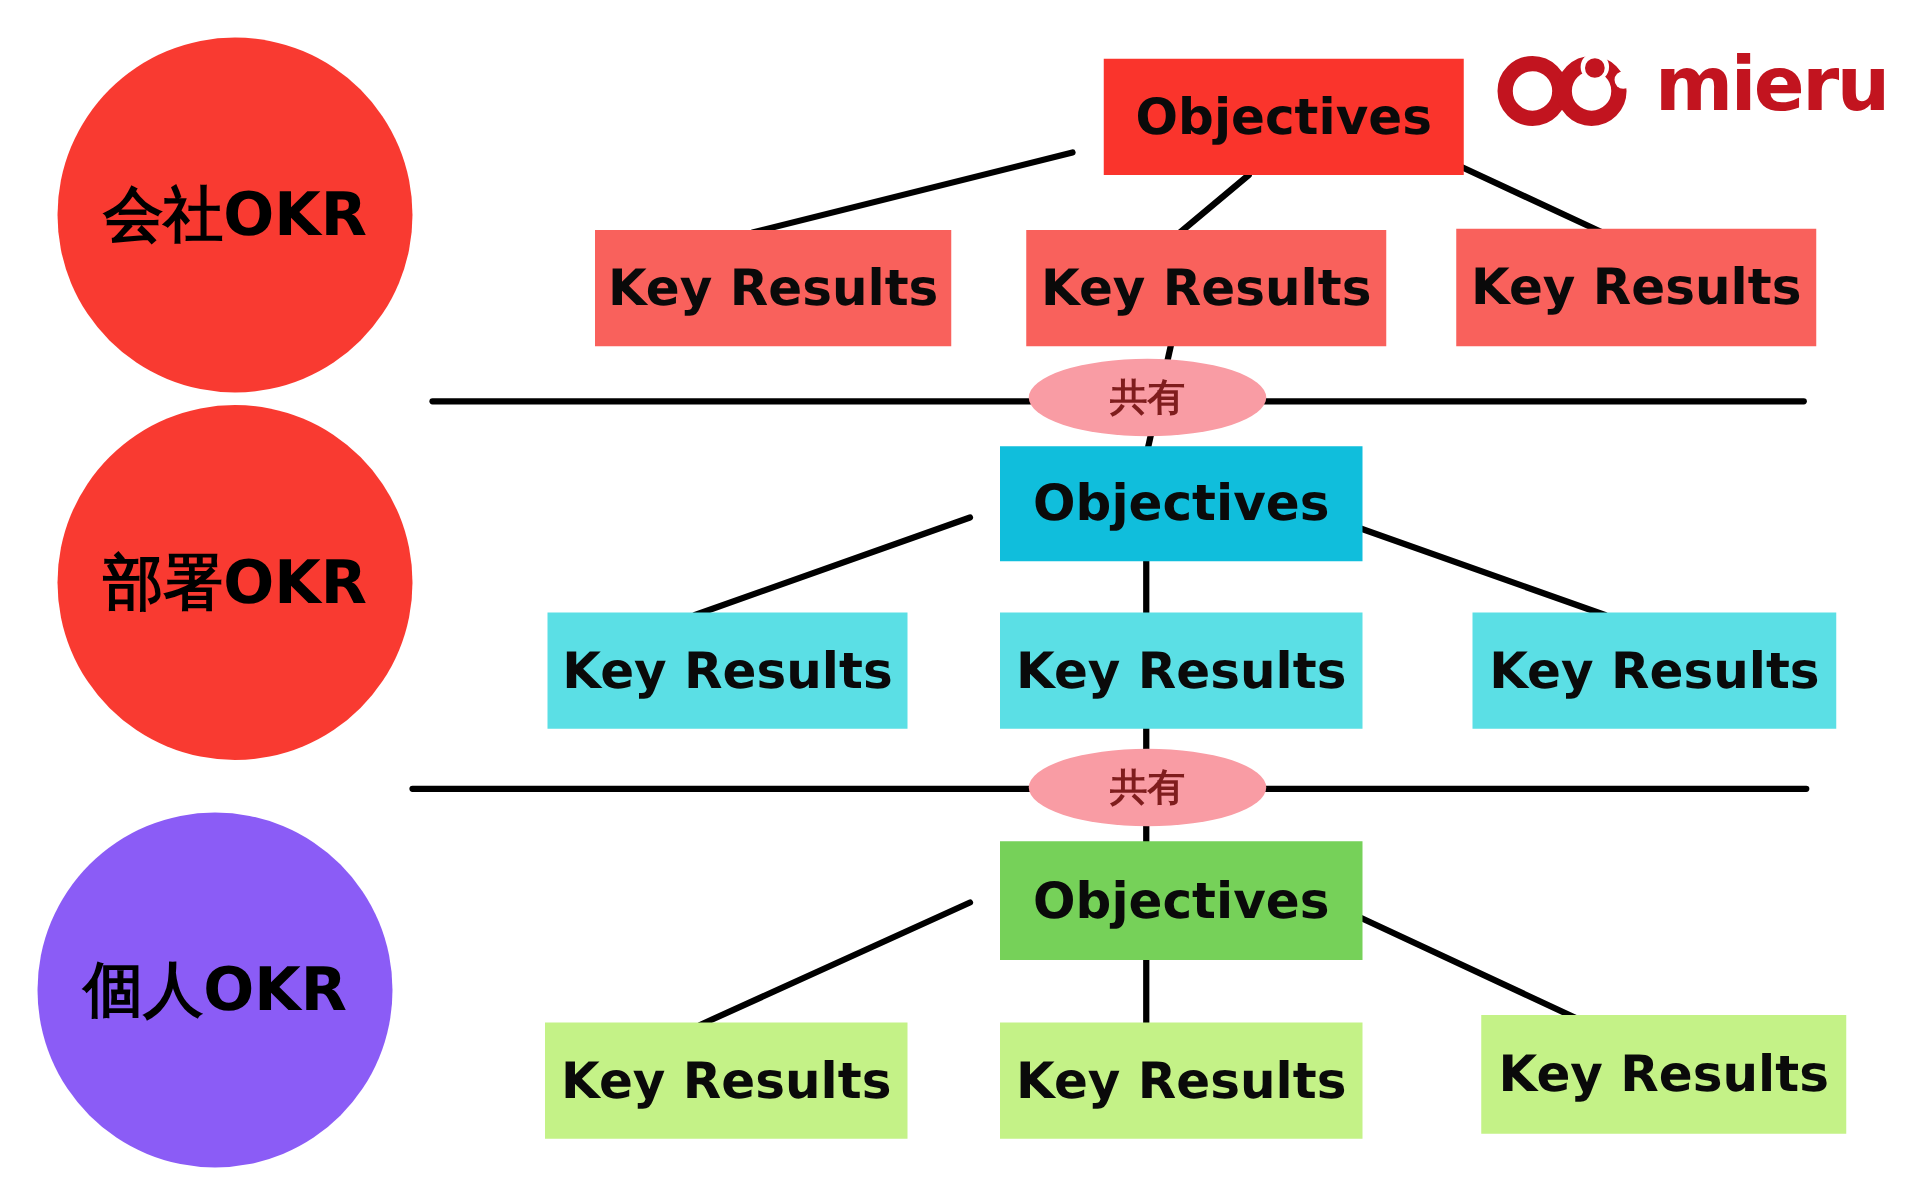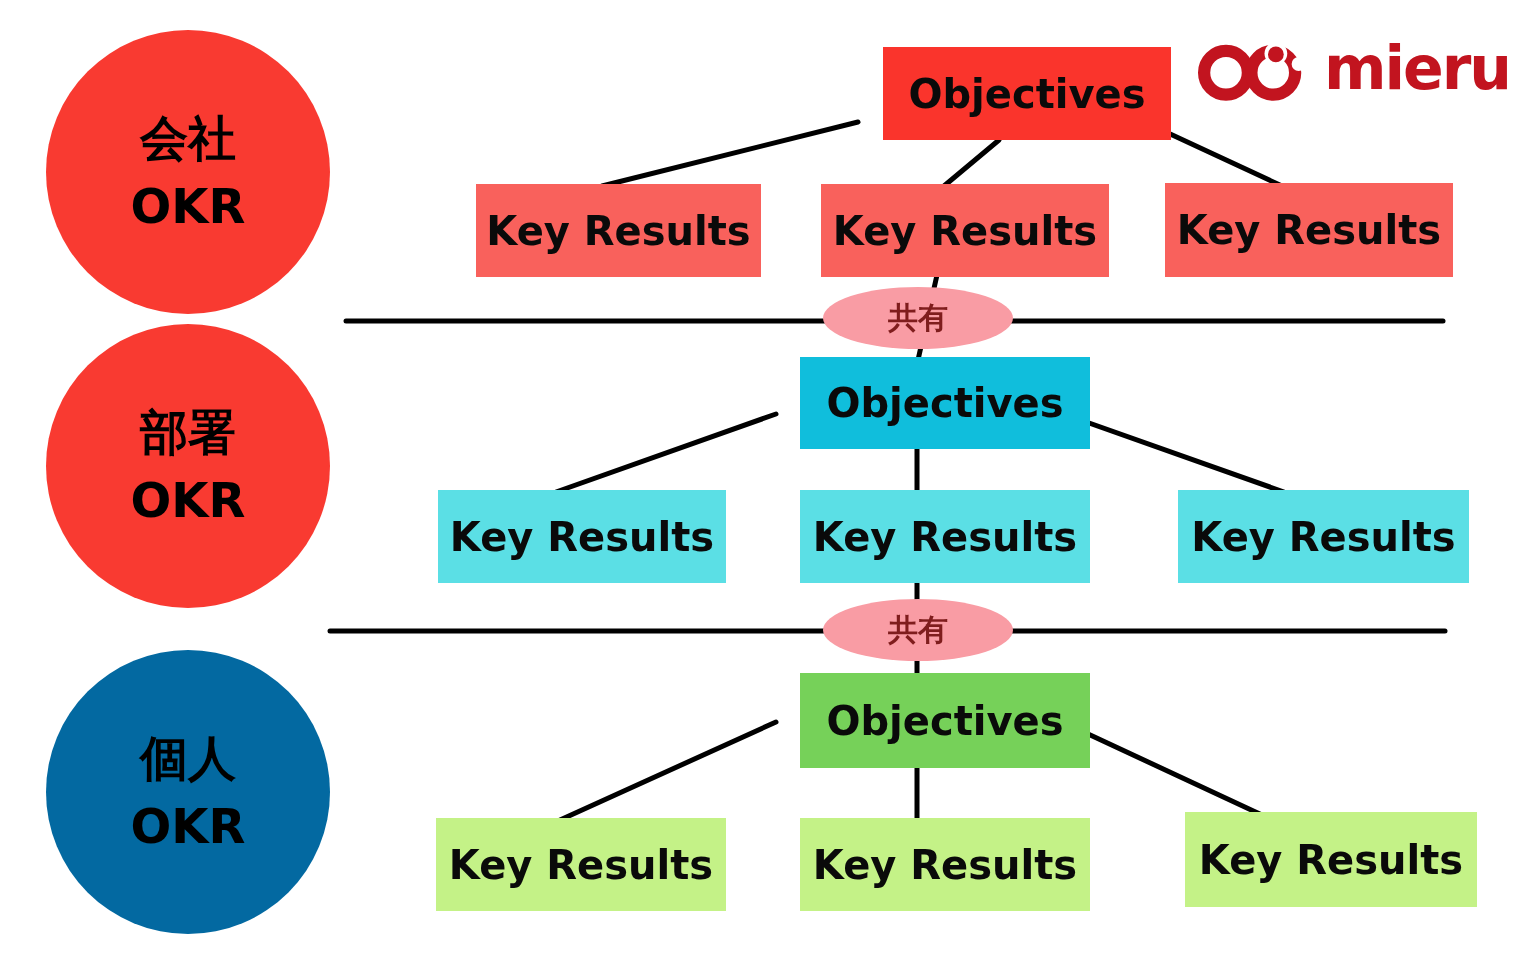--- a/index.html
+++ b/index.html
@@ -4,21 +4,21 @@
 <style>
   html,body { margin:0; padding:0; background:#ffffff; }
   .canvas {
     position:relative; width:1540px; height:960px; background:#ffffff;
     font-family:"DejaVu Sans","Liberation Sans",sans-serif; overflow:hidden;
     color:#000;
   }
   svg.lines { position:absolute; left:0; top:0; z-index:1; }
   .level-circle {
     position:absolute; width:284px; height:284px; border-radius:50%;
-    display:flex; flex-direction:column; align-items:center; justify-content:center;
+    display:flex; flex-direction:row; align-items:center; justify-content:center;
     z-index:2; font-weight:bold; font-size:48px; line-height:1.42; color:#000;
     text-align:center;
   }
   .box {
     position:absolute; display:flex; align-items:center; justify-content:center;
     font-weight:bold; font-size:40px; color:#0a0a0a; z-index:3; white-space:nowrap;margin-left:28px;
   }
   .share {
     position:absolute; width:190px; height:62px; border-radius:50%;
     display:flex; align-items:center; justify-content:center;
@@ -64,21 +64,21 @@
   </svg>
 
   <div class="level-circle" style="left: 46px; top: 30px; background-color: rgb(249, 58, 49);">
     <div>会社</div>
     <div>OKR</div>
   </div>
   <div class="level-circle" style="left: 46px; top: 324px; background-color: rgb(249, 58, 49);">
     <div>部署</div>
     <div>OKR</div>
   </div>
-  <div class="level-circle" style="left: 46px; top: 650px; background-color: #0369a1;">
+  <div class="level-circle" style="left: 30px; top: 650px; background-color: #8b5cf6;">
     <div>個人</div>
     <div>OKR</div>
   </div>
 
   <div class="box" style="left: 855px; top: 47px; width: 288px; height: 93px; background-color: rgb(250, 52, 44);">Objectives</div>
   <div class="box" style="left: 448px; top: 184px; width: 285px; height: 93px; background-color: rgb(249, 97, 92);">Key Results</div>
   <div class="box" style="left: 793px; top: 184px; width: 288px; height: 93px; background-color: rgb(249, 97, 92);">Key Results</div>
   <div class="box" style="left: 1137px; top: 183px; width: 288px; height: 94px; background-color: rgb(249, 97, 92);">Key Results</div>
 
   <div class="share" style="left: 823px; top: 287px; background-color: rgb(249, 156, 164);">共有</div>

